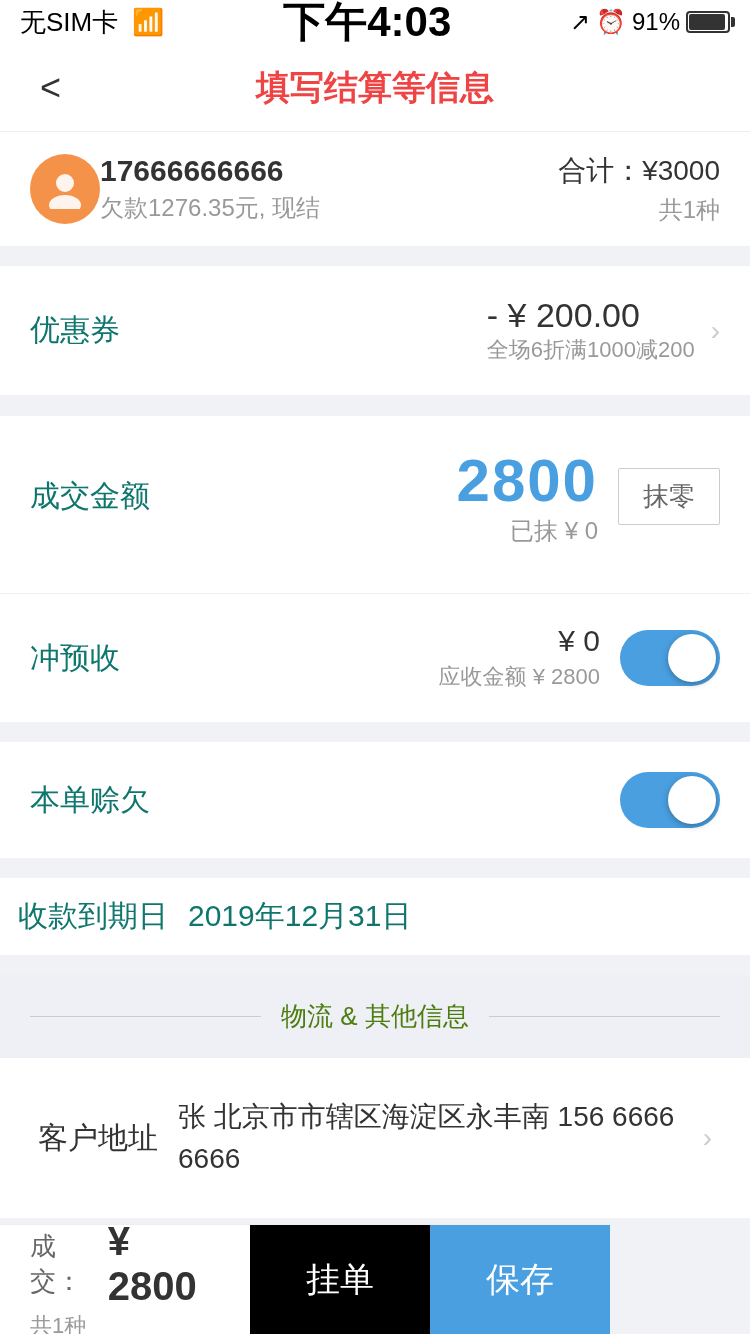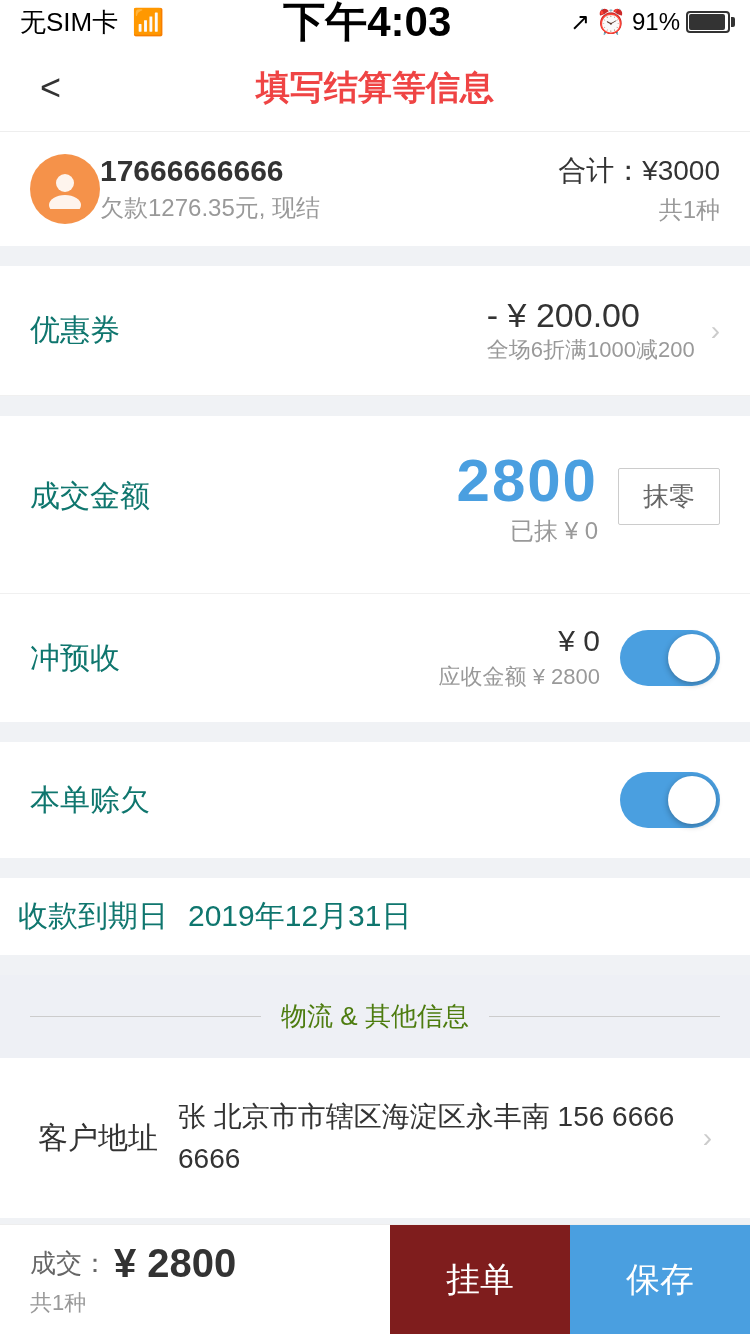--- a/index.html
+++ b/index.html
@@ -290,21 +290,21 @@
       font-size: 28px;
       color: #333;
       line-height: 1.5;
     }
 
     
     .bottom-footer {
       position: fixed;
       bottom: 0;
       left: 0;
-      width: 750px;
+      width: 610px;
       height: 110px;
       background: #fff;
       display: flex;
       align-items: center;
       border-top: 1px solid #eee;
     }
     .footer-info {
       flex: 1;
       padding: 0 30px;
     }
@@ -330,21 +330,21 @@
       width: 180px;
       border: none;
       font-size: 34px;
       font-weight: 500;
       color: #fff;
       cursor: pointer;
       display: flex;
       align-items: center;
       justify-content: center;
     }
-    .btn-hold { background: #7f1d1d; }
+    .btn-hold { background: #000000; }
     .btn-save { background: #4a9fe0; }
   </style>
 </head>
 <body>
 
 <div class="status-bar">
   <div class="status-left">
     <span>无SIM卡</span>
     <span>📶</span>
   </div>

